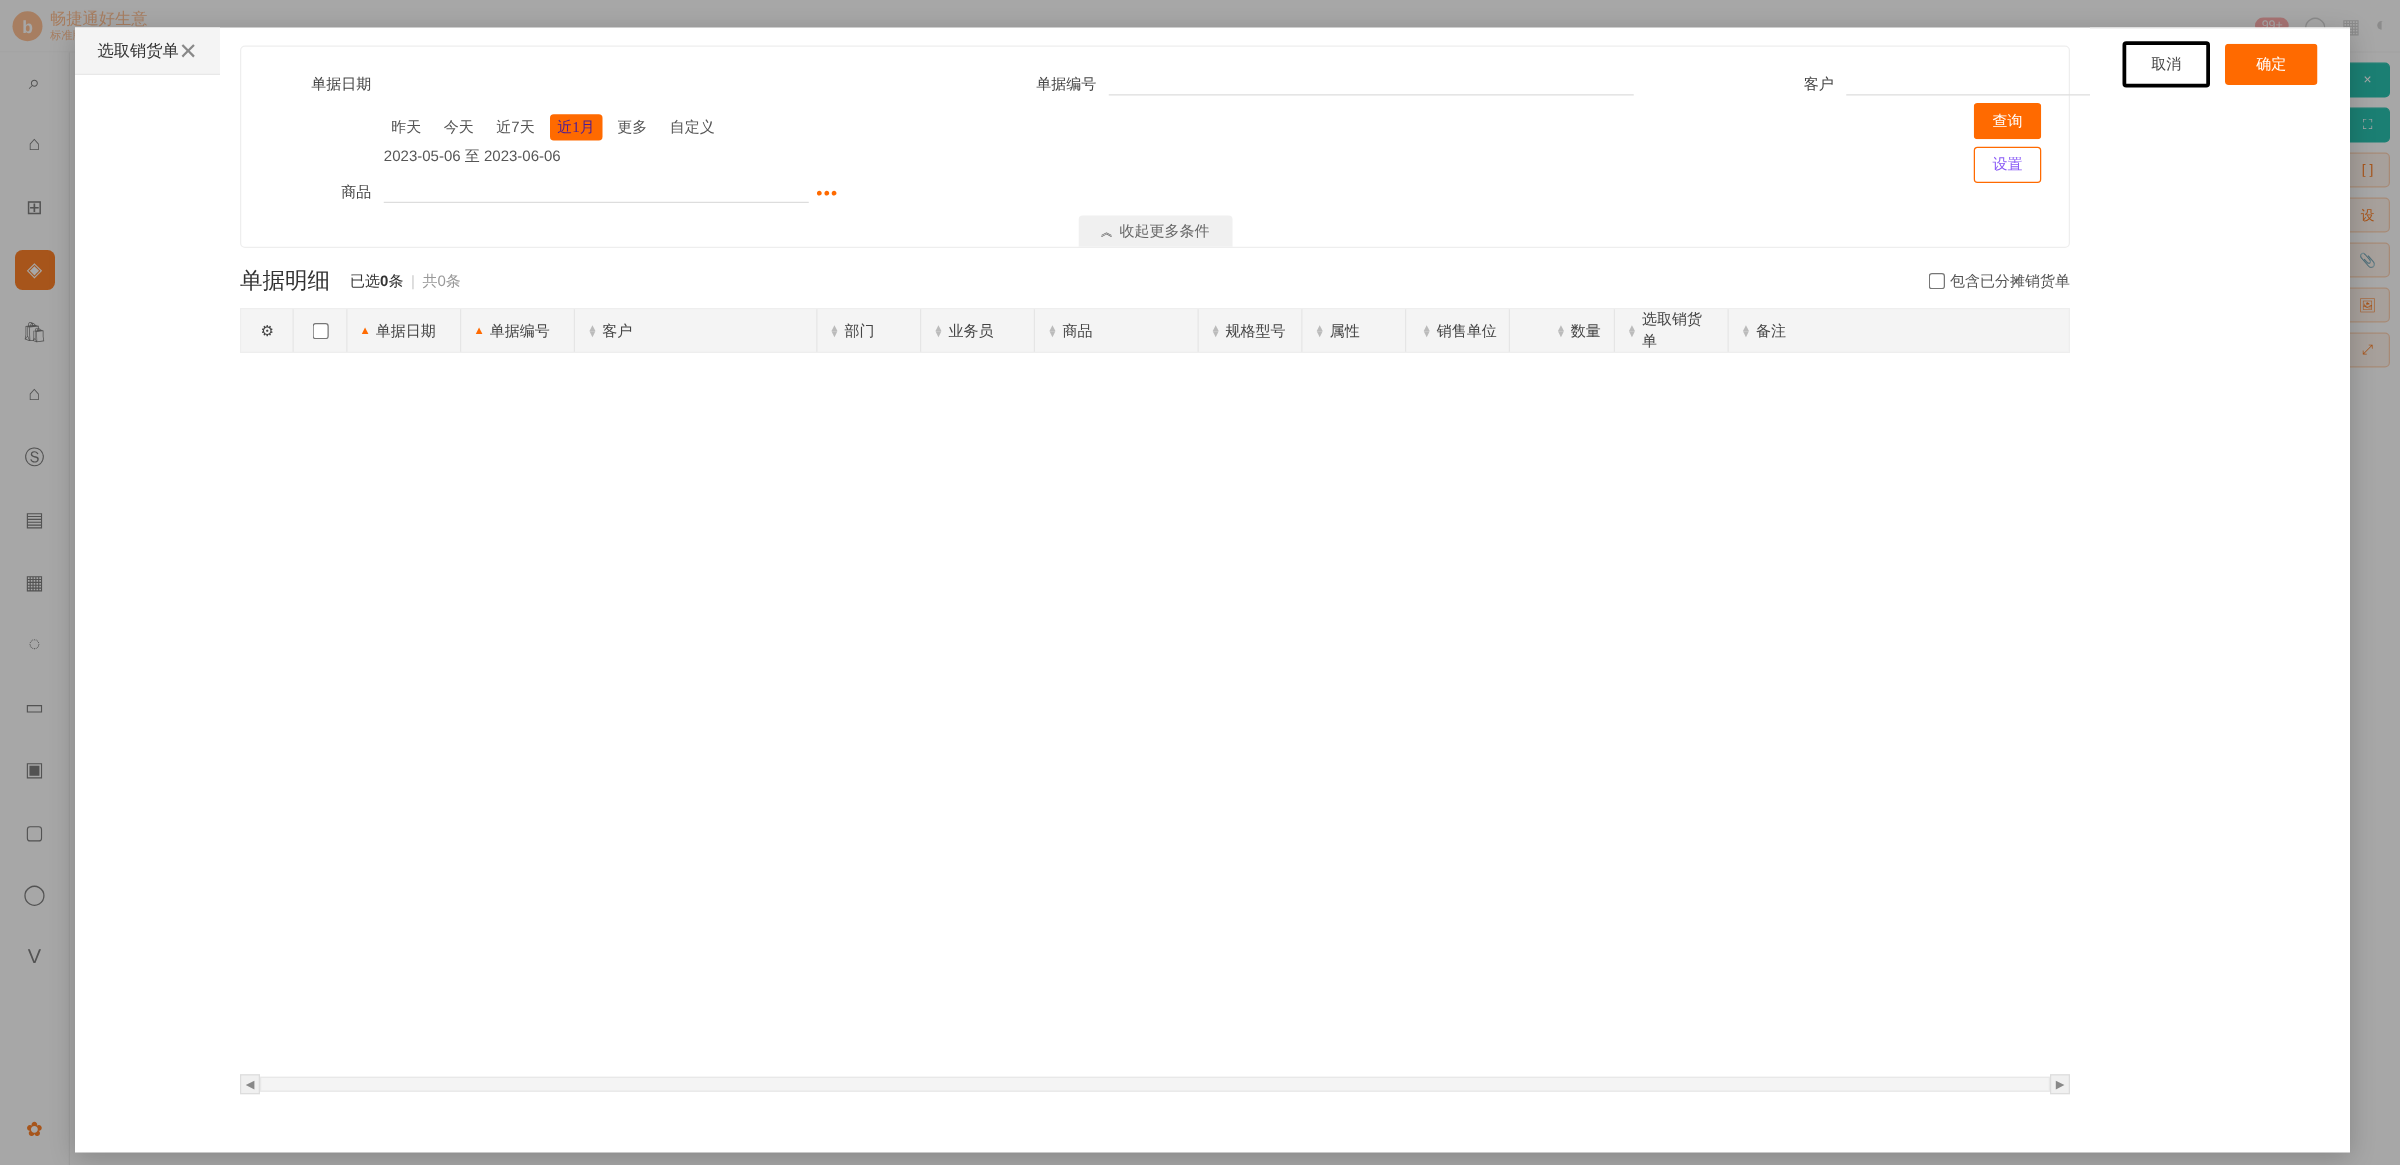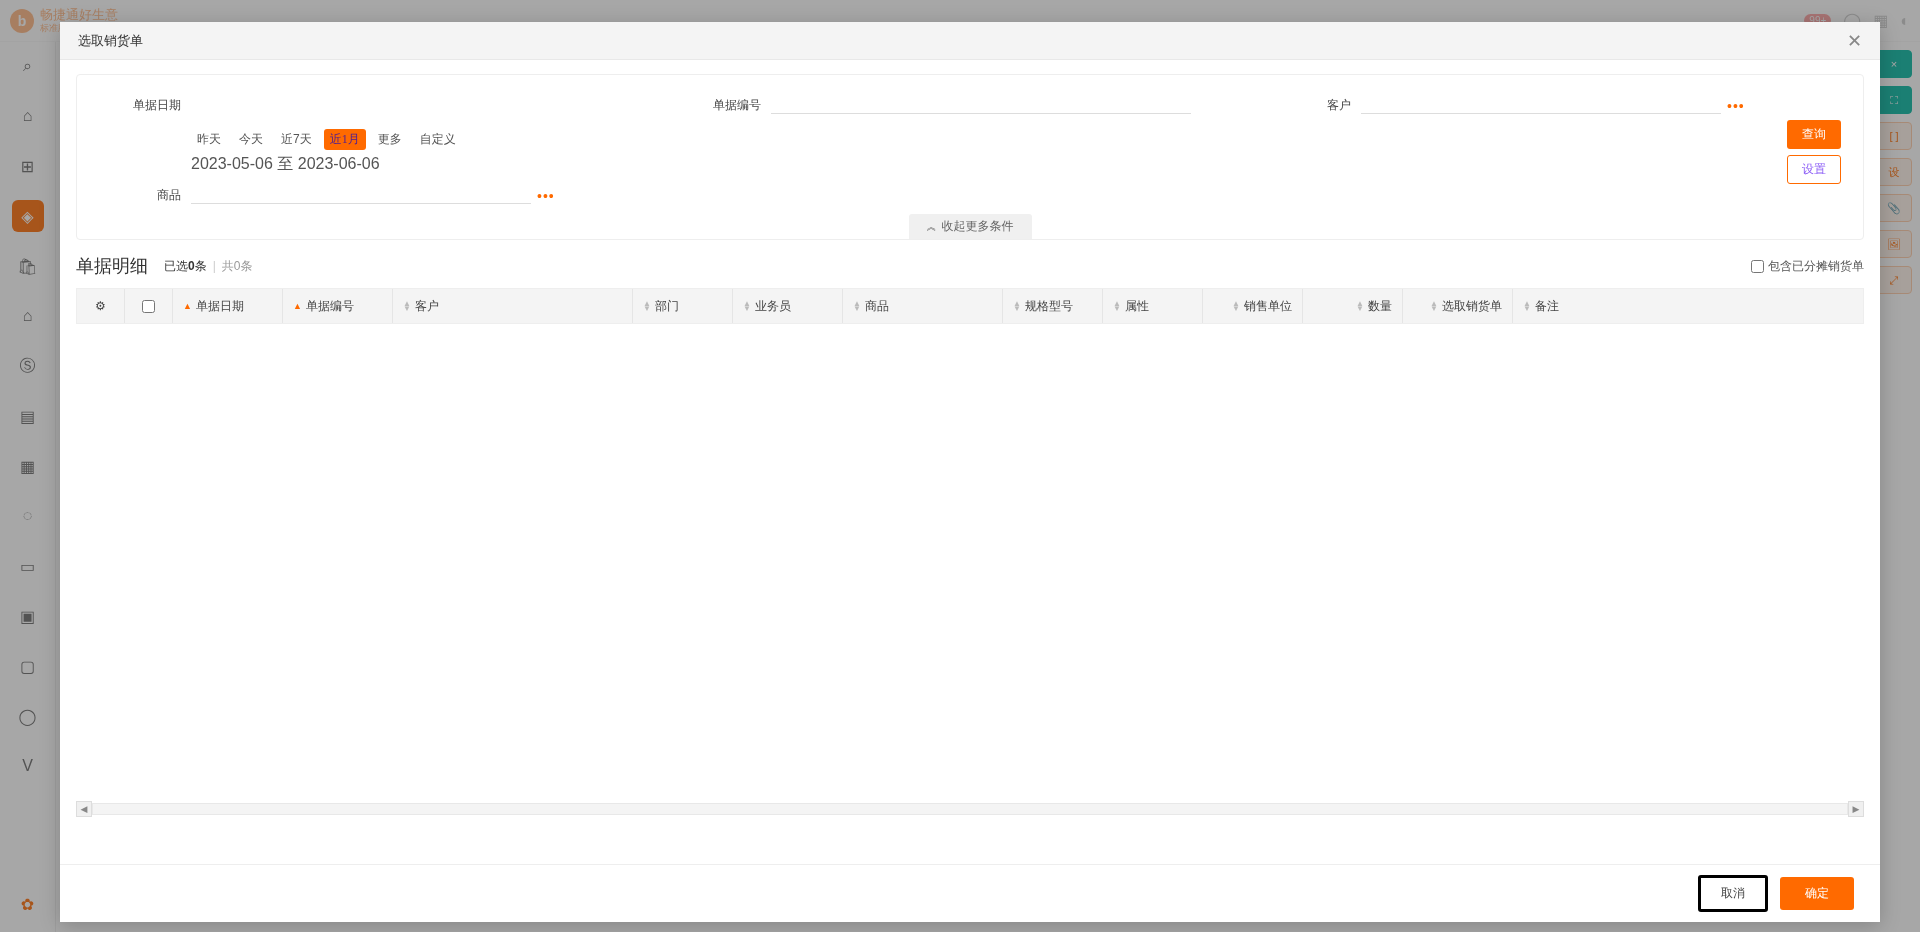--- a/index.html
+++ b/index.html
@@ -16,35 +16,35 @@
 .left-rail { position: absolute; left: 0; top: 42px; bottom: 0; width: 56px; background: #fff; border-right: 1px solid #eee; display: flex; flex-direction: column; align-items: center; padding-top: 8px; gap: 18px; }
 .rail-icon { width: 32px; height: 32px; border-radius: 6px; display: flex; align-items: center; justify-content: center; color: #666; font-size: 16px; }
 .rail-icon.active { background: #ff6a00; color: #fff; }
 .rail-bottom { margin-top: auto; margin-bottom: 12px; color: #ff6a00; }
 .right-strip { position: absolute; right: 0; top: 42px; width: 52px; bottom: 0; display: flex; flex-direction: column; align-items: center; gap: 8px; padding-top: 8px; }
 .strip-btn { width: 36px; height: 28px; border-radius: 4px; border: 1px solid #ffcba6; background: #fff3e9; color: #ff6a00; font-size: 11px; display: flex; align-items: center; justify-content: center; }
 .strip-btn.teal { background: #00b6a0; border-color: #00b6a0; color: #fff; }
 
 
 .mask { position: absolute; inset: 0; background: rgba(60,60,60,0.45); }
-.modal { position: absolute; left: 60px; right: 40px; top: 22px; bottom: 10px; background: #fff; display: flex; flex-direction: column; box-shadow: 0 4px 20px rgba(0,0,0,0.2); }
+.modal { position: absolute; left: 60px; right: 40px; top: 22px; bottom: 10px; background: #fff; display: flex; flex-direction: row; box-shadow: 0 4px 20px rgba(0,0,0,0.2); }
 .modal-header { height: 38px; background: #f4f4f4; display: flex; align-items: center; padding: 0 18px; border-bottom: 1px solid #e8e8e8; }
 .modal-title { font-size: 13px; color: #333; }
 .close-x { margin-left: auto; cursor: pointer; color: #888; font-size: 18px; }
 .modal-body { flex: 1; padding: 14px 16px 0 16px; overflow: auto; position: relative; }
 
 .filter-card { border: 1px solid #eee; border-radius: 4px; padding: 18px 26px 0 26px; position: relative; background: #fff; }
 .filter-row { display: flex; gap: 40px; margin-bottom: 6px; }
 .filter-item { display: flex; align-items: flex-start; }
 .flabel { width: 78px; text-align: right; font-size: 12px; color: #444; padding-top: 4px; }
 .fcontrol { margin-left: 10px; }
 .date-tabs { display: flex; align-items: center; gap: 6px; font-size: 12px; color: #555; flex-wrap: wrap; }
 .date-tab { padding: 2px 6px; cursor: pointer; border-radius: 3px; margin-top: 36px; }
 .date-tab.active { background: #ff6a00; color: #4c1d95; font-family: Liberation Serif, serif; }
-.date-range { font-size: 16px; color: #555; margin-top: 4px; }
+.date-range { font-size: 12px; color: #555; margin-top: 4px; }
 .underline-input { border: none; border-bottom: 1px solid #ddd; width: 420px; font-size: 12px; padding: 3px 0; outline: none; background: transparent; }
 .underline-input.wide { width: 360px; }
 .lookup { display: flex; align-items: flex-end; gap: 6px; }
 .dots { color: #ff6a00; font-size: 14px; cursor: pointer; letter-spacing: 1px; }
 .filter-actions { position: absolute; right: 22px; top: 18px; display: flex; flex-direction: column; gap: 6px; margin-top: 27px; }
 .btn { font-size: 12px; padding: 5px 14px; border-radius: 3px; cursor: pointer; border: 1px solid transparent; }
 .btn-primary { background: #ff6a00; color: #fff; }
 .btn-outline { background: #fff; color: #8b5cf6; border-color: #ff6a00; }
 .collapse-bar { text-align: center; margin-top: 10px; }
 .collapse-pill { display: inline-flex; align-items: center; gap: 5px; background: #f0f0f0; padding: 4px 18px; font-size: 12px; color: #666; border-radius: 3px 3px 0 0; cursor: pointer; }

